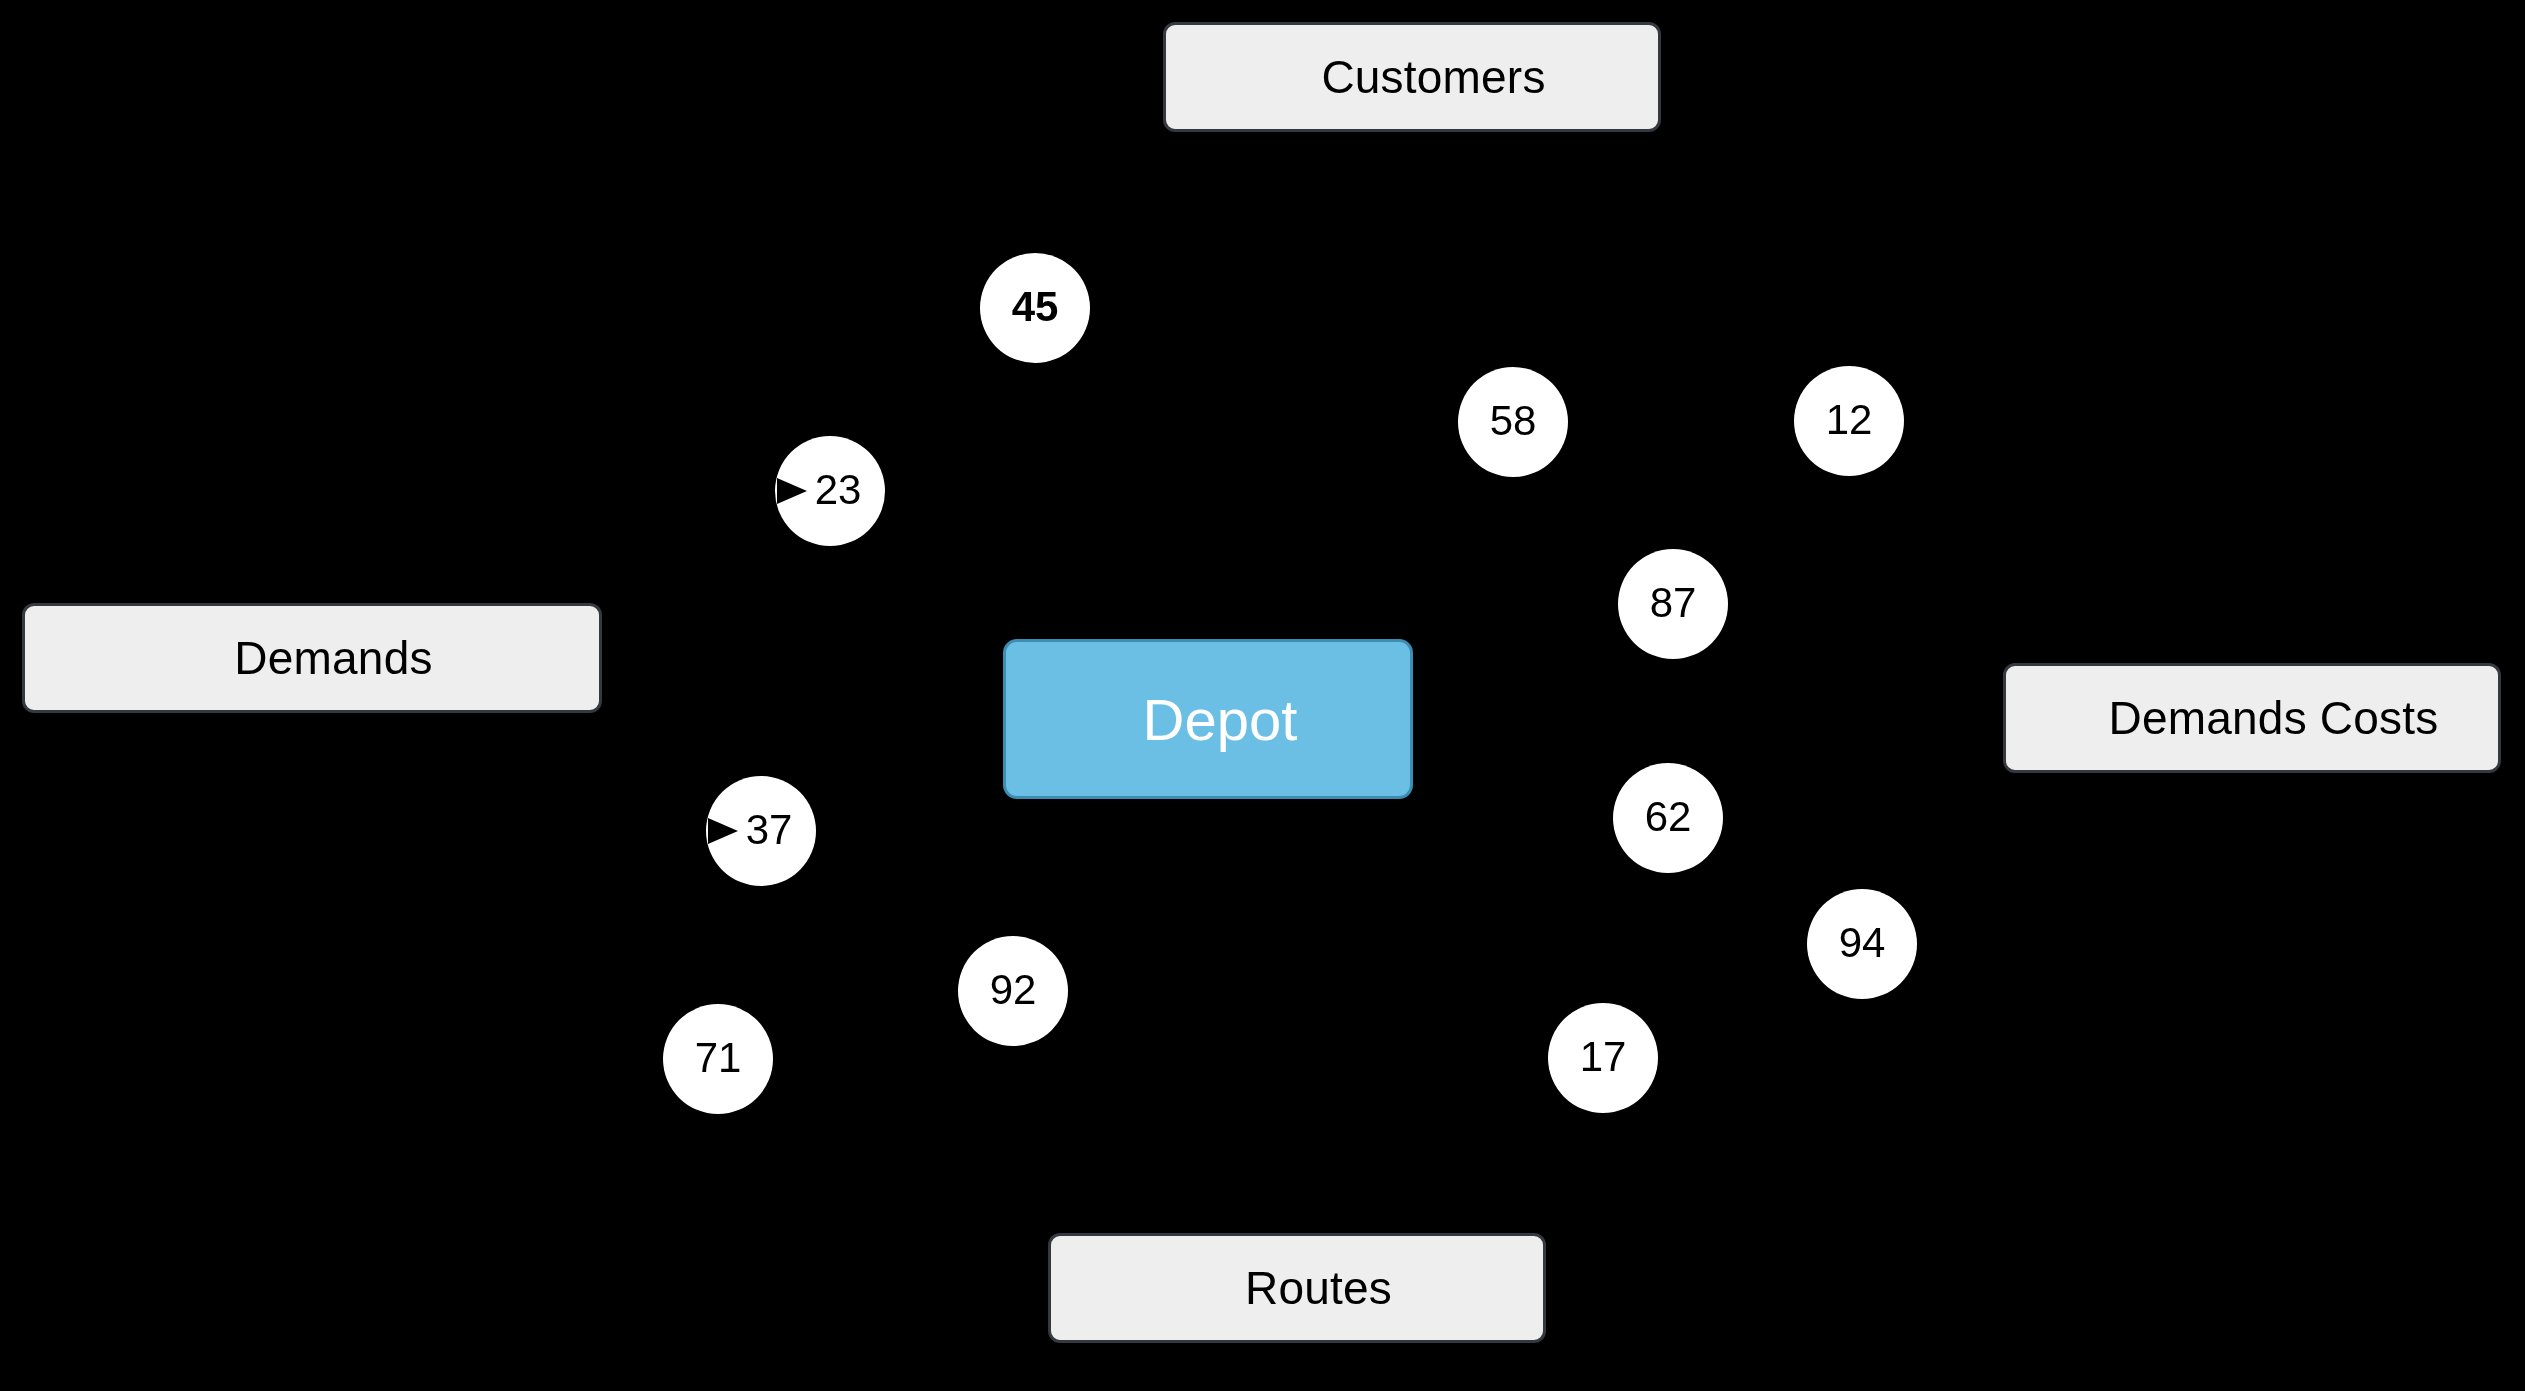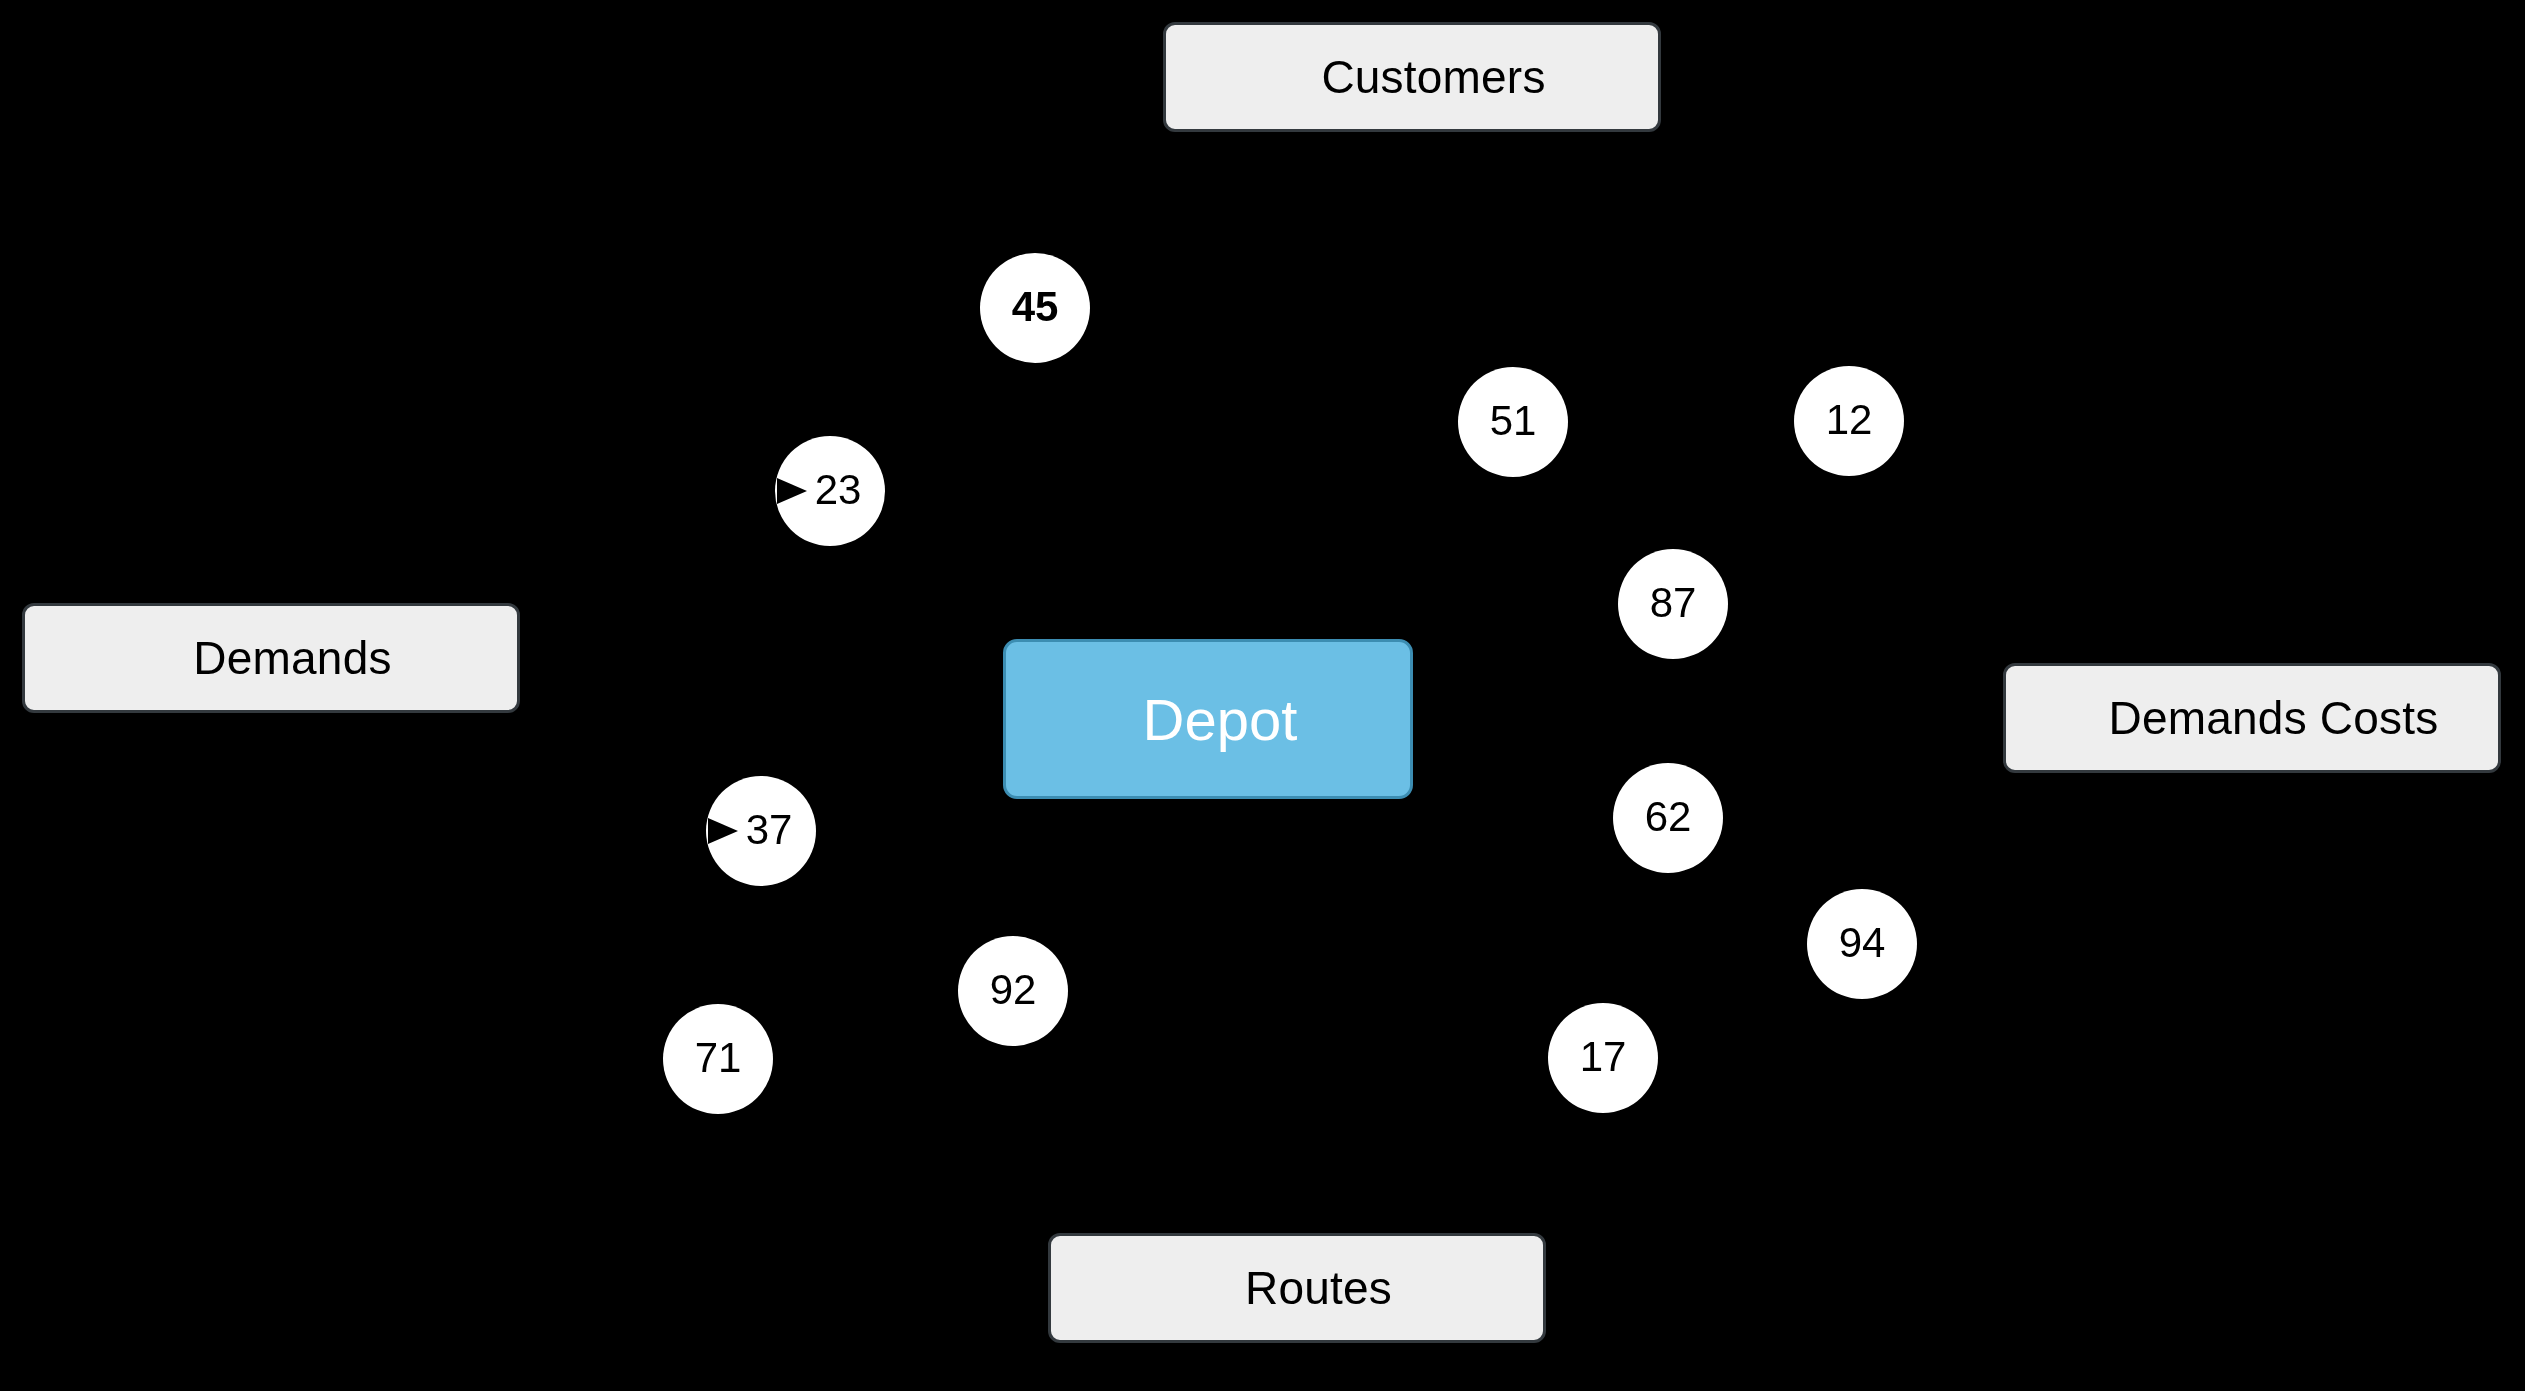--- a/index.html
+++ b/index.html
@@ -112,40 +112,40 @@
       <line x1="1208" y1="719" x2="1603" y2="1058" stroke="#000000" stroke-width="3"></line>
       <line x1="1412" y1="77" x2="1208" y2="719" stroke="#000000" stroke-width="3"></line>
       <line x1="271" y1="658" x2="1208" y2="719" stroke="#000000" stroke-width="3"></line>
       <line x1="2252" y1="718" x2="1208" y2="719" stroke="#000000" stroke-width="3"></line>
       <line x1="1297" y1="1288" x2="1208" y2="719" stroke="#000000" stroke-width="3"></line>
     </svg>
   <div id="label-box-layer">
       <div class="label-box" style="left: 1163px; top: 22px; width: 498px; height: 110px;">
         <span>Customers</span>
       </div>
-      <div class="label-box" style="left: 22px; top: 603px; width: 498px; height: 110px;">
+      <div class="label-box" style="left: 22px; top: 603px; width: 580px; height: 110px;">
         <span>Demands</span>
       </div>
       <div class="label-box" style="left: 2003px; top: 663px; width: 498px; height: 110px;">
         <span>Demands Costs</span>
       </div>
       <div class="label-box" style="left: 1048px; top: 1233px; width: 498px; height: 110px;">
         <span>Routes</span>
       </div>
     </div>
   <div id="node-layer">
       <div class="node-circle" style="left: 980px; top: 253px; width: 110px; height: 110px; font-weight: bold;">
         <span class="node-value">45</span>
       </div>
       <div class="node-circle has-arrow" style="left: 775px; top: 436px; width: 110px; height: 110px;">
         <span class="arrow-marker"></span>
         <span class="node-value">23</span>
       </div>
       <div class="node-circle" style="left: 1458px; top: 367px; width: 110px; height: 110px;">
-        <span class="node-value">51</span>
+        <span class="node-value">58</span>
       </div>
       <div class="node-circle" style="left: 1794px; top: 366px; width: 110px; height: 110px;">
         <span class="node-value">12</span>
       </div>
       <div class="node-circle" style="left: 1618px; top: 549px; width: 110px; height: 110px;">
         <span class="node-value">87</span>
       </div>
       <div class="node-circle has-arrow" style="left: 706px; top: 776px; width: 110px; height: 110px;">
         <span class="arrow-marker"></span>
         <span class="node-value">37</span>

